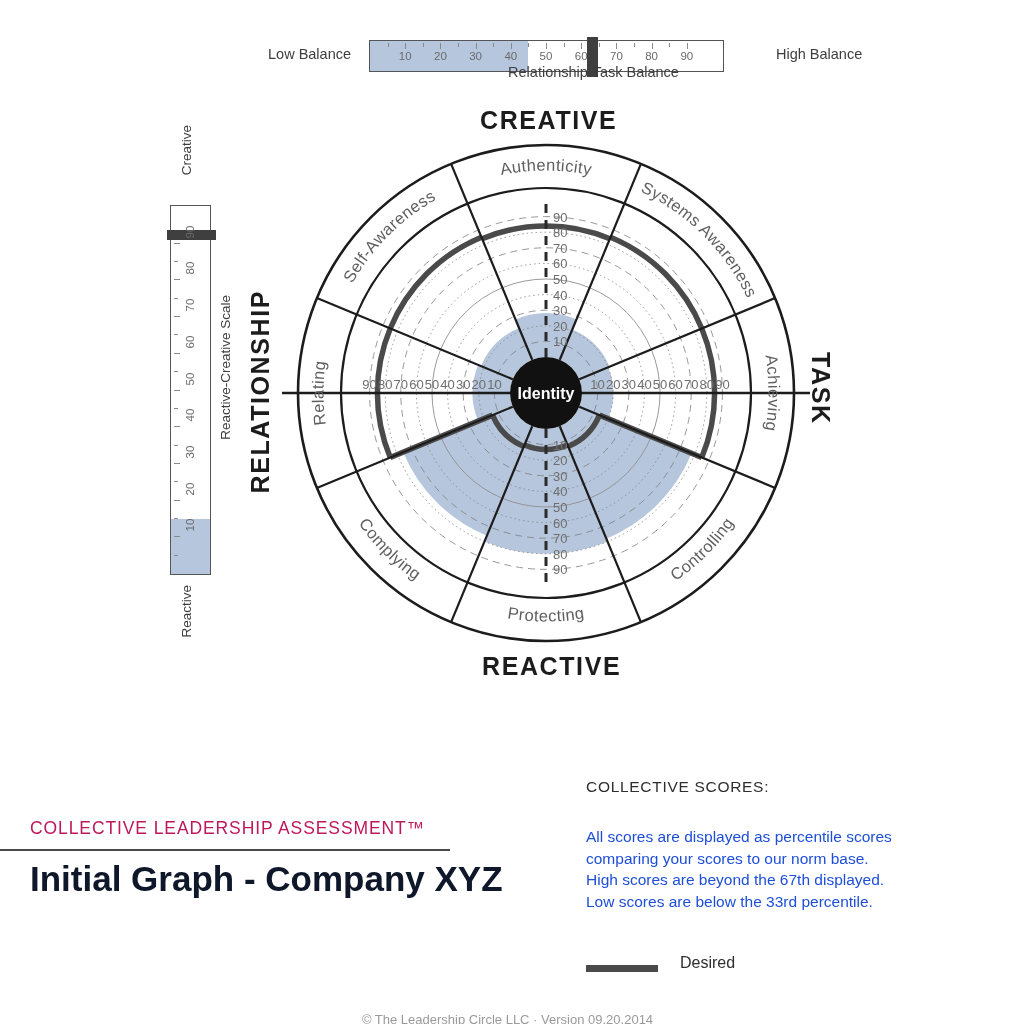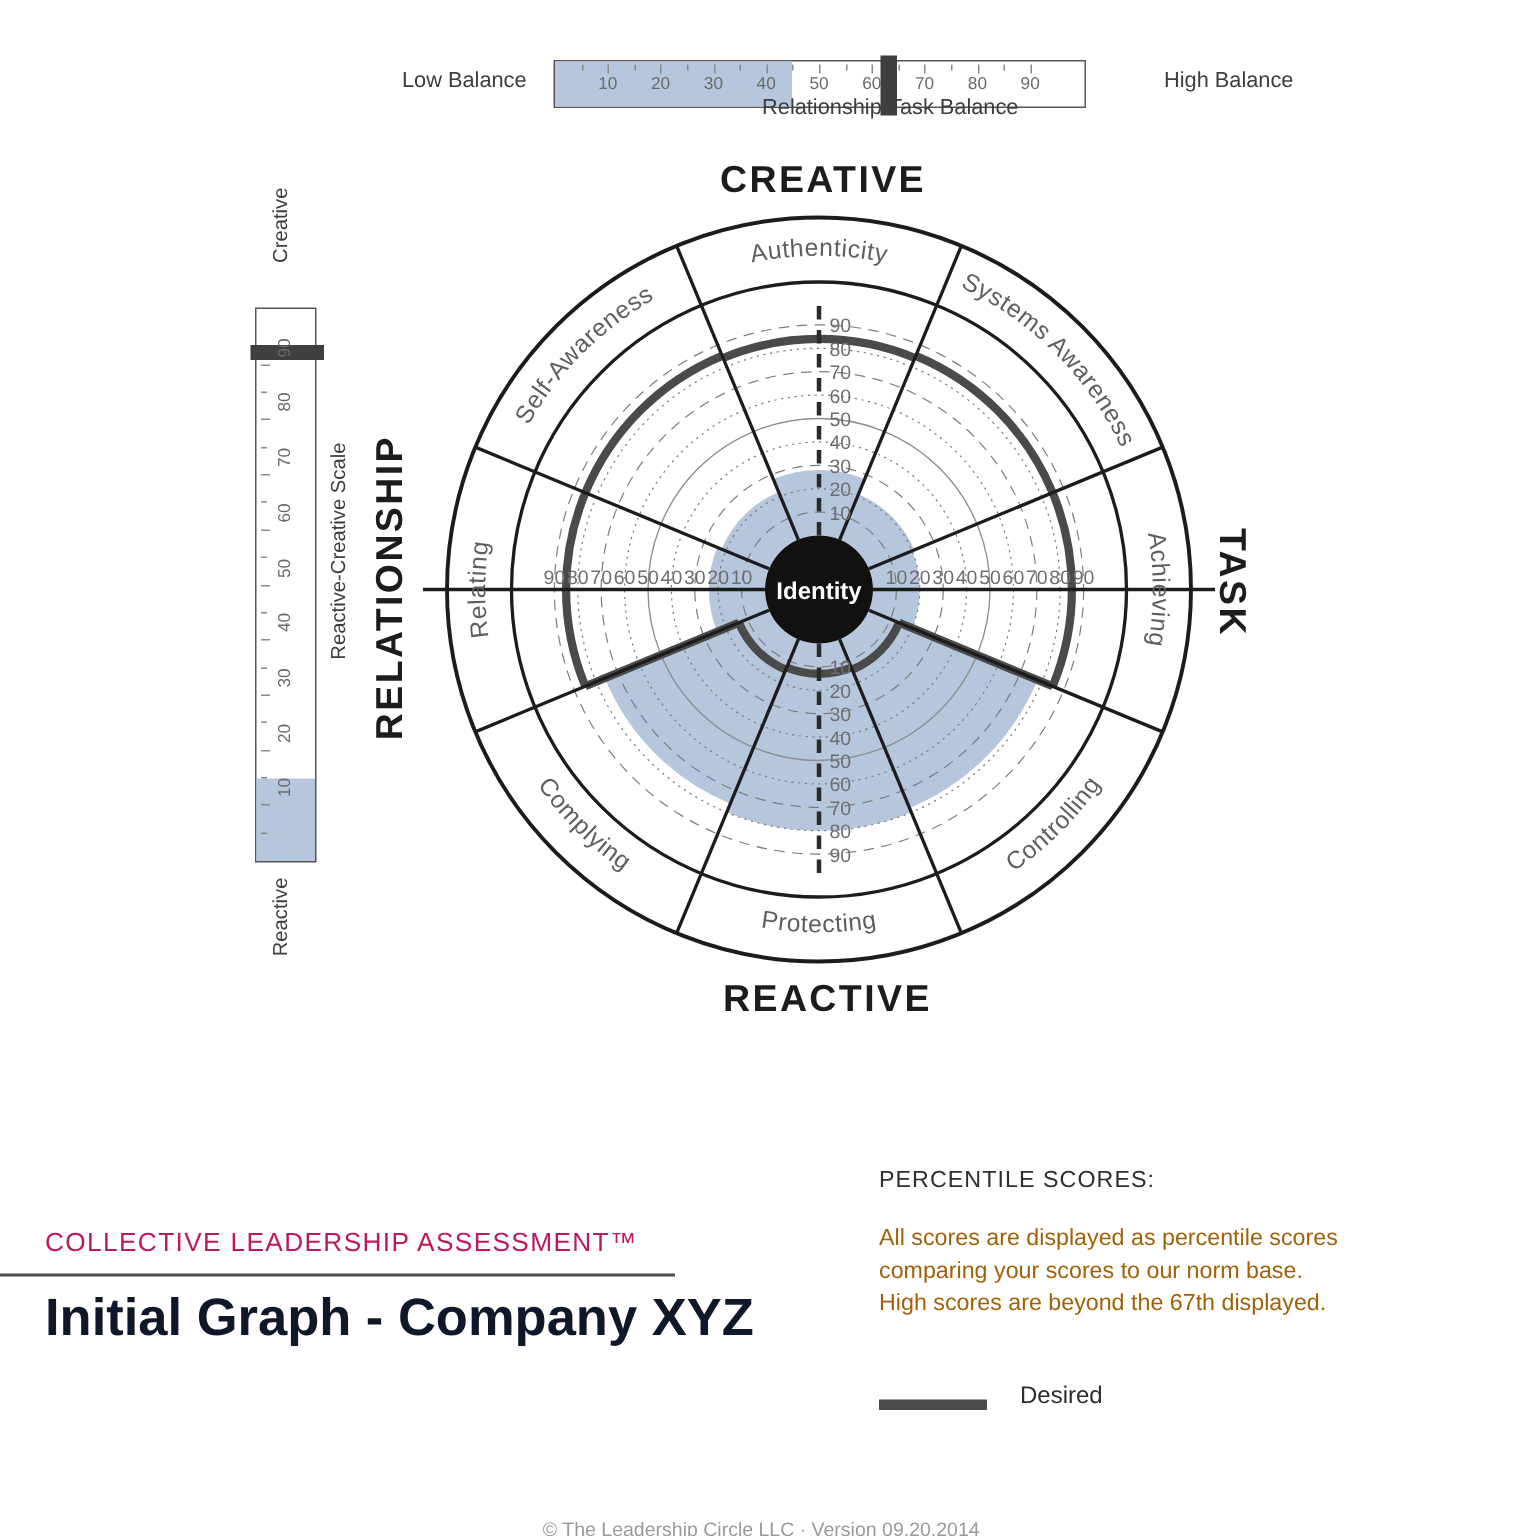--- a/index.html
+++ b/index.html
@@ -75,21 +75,21 @@
 
   
   #title-block{left:30px;top:818px;width:500px;}
   #assessment-name{font-size:17.5px;letter-spacing:.9px;color:#be185d;white-space:nowrap;}
   #title-rule{margin:10px 0 8px 0;width:450px;height:2px;background:#4a4a4a;position:relative;left:-30px;}
   #graph-title{font-size:35px;font-weight:bold;color:#0f172a;white-space:nowrap;}
 
   
   #percentile-block{left:586px;top:778px;width:400px;}
   #percentile-heading{font-size:15.5px;letter-spacing:.7px;color:#2e2e2e;}
-  #percentile-body{margin-top:19px;font-size:15.5px;line-height:21.5px;color:#a16207;}
+  #percentile-body{margin-top:30px;font-size:15.5px;line-height:21.5px;color:#1d4ed8;}
   #legend{margin-top:26px;}
   .legend-row{display:flex;align-items:flex-end;height:34px;}
   .legend-swatch-line{width:72px;height:7px;background:#4a4a4a;margin-right:22px;}
   .legend-swatch-box{width:72px;height:22px;background:#b6c7dd;margin-right:22px;}
   .legend-text{font-size:16px;color:#2e2e2e;}
 
   #footer{left:0;top:1012px;width:1015px;text-align:center;font-size:13px;color:#9a9a9a;}
 </style>
 </head>
 <body>
@@ -291,25 +291,26 @@
 <div class="abs quad-label" id="q-relationship">RELATIONSHIP</div>
 <div class="abs quad-label" id="q-task">TASK</div>
 
 <div class="abs" id="title-block">
   <div id="assessment-name">COLLECTIVE LEADERSHIP ASSESSMENT™</div>
   <div id="title-rule"></div>
   <div id="graph-title">Initial Graph - Company XYZ</div>
 </div>
 
 <div class="abs" id="percentile-block">
-  <div id="percentile-heading">PERCENTILE SCORES:</div>
+  <div id="percentile-heading">COLLECTIVE SCORES:</div>
   <div id="percentile-body">
       <div>All scores are displayed as percentile scores</div>
       <div>comparing your scores to our norm base.</div>
       <div>High scores are beyond the 67th displayed.</div>
+      <div>Low scores are below the 33rd percentile.</div>
     </div>
   <div id="legend">
       <div class="legend-row">
         <div class="legend-swatch-line" style="background: rgb(74, 74, 74);"></div>
         <div class="legend-text">Desired</div>
       </div>
     </div>
 </div>
 
 <div class="abs" id="footer">© The Leadership Circle LLC · Version 09.20.2014</div>

